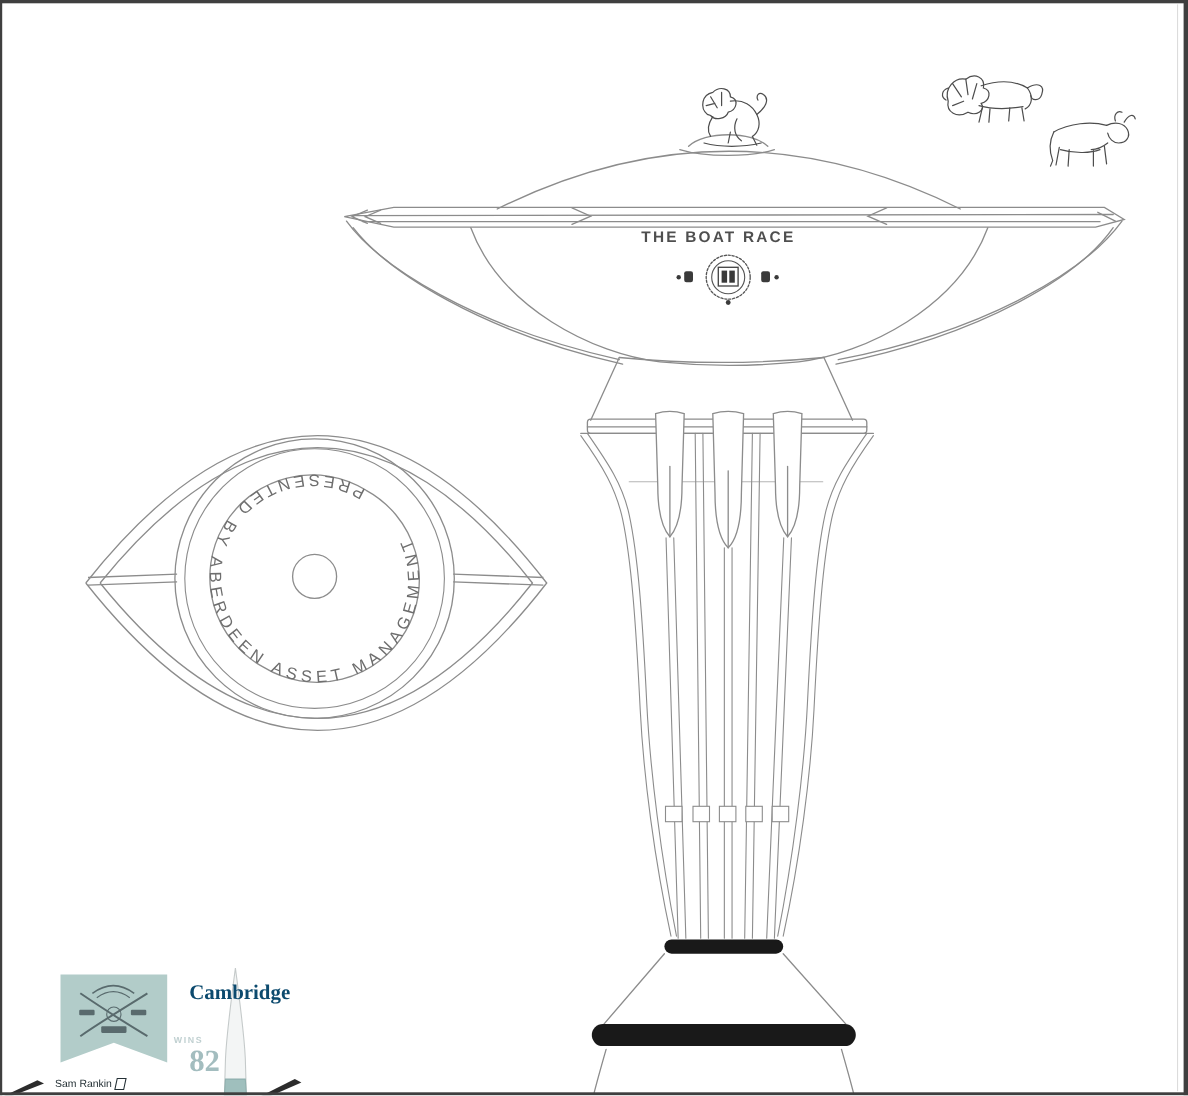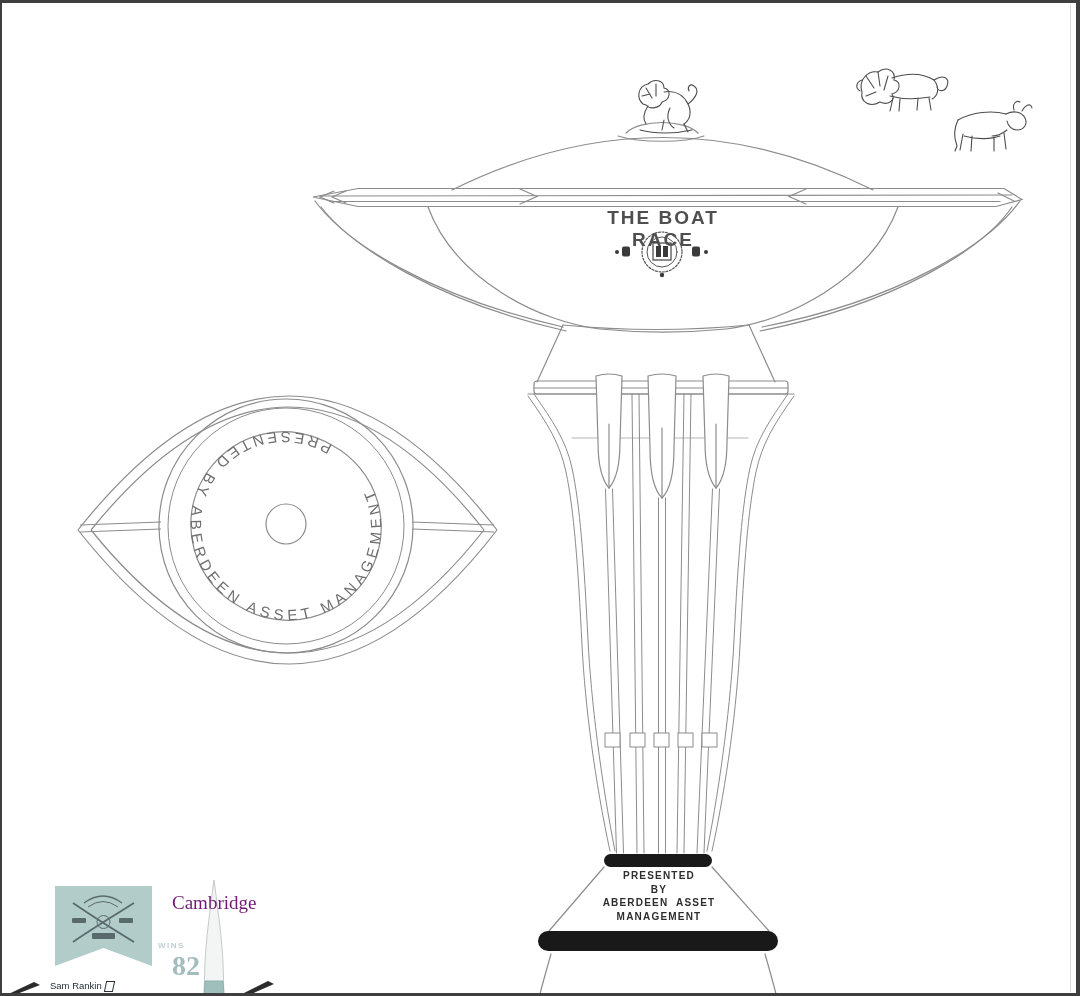--- a/index.html
+++ b/index.html
@@ -6,27 +6,27 @@
   .canvas{position:relative;width:1080px;height:996px;background:#ffffff;overflow:hidden;
           font-family:"Liberation Sans",sans-serif;}
   .edge{position:absolute;background:#3f3f3f;z-index:30;}
   .edge.top{left:0;top:0;width:1080px;height:3px;}
   .edge.bottom{left:0;top:993px;width:1080px;height:3px;}
   .edge.left{left:0;top:0;width:2px;height:996px;}
   .edge.right{left:1076px;top:0;width:4px;height:996px;}
   .faint-col-line{position:absolute;left:1070px;top:4px;width:1px;height:988px;background:#dcdcdc;z-index:5;}
   svg.art{position:absolute;left:0;top:0;z-index:10;}
   .txt{position:absolute;z-index:20;}
-  .bowl-label{left:583px;top:207px;width:160px;text-align:center;font-size:19px;
+  .bowl-label{left:583px;top:207px;width:160px;text-align:left;font-size:14px;
               letter-spacing:2px;font-weight:600;color:#4f4f4f;}
   .engraving{left:559px;top:869px;width:200px;text-align:center;color:#2e2e2e;}
   .engraving div{font-size:10px;font-weight:700;letter-spacing:1.2px;line-height:13.5px;}
   .engraving .wide{word-spacing:4px;}
   .team-name{left:172px;top:892px;font-family:"Liberation Serif",serif;font-size:19px;
-             font-weight:400;color:#701a75;}
+             font-weight:700;color:#0c4a6e;}
   .wins-value{left:172px;top:908px;font-family:"Liberation Serif",serif;font-size:28px;
               font-weight:600;color:#a3bdbf;margin-top:42px;}
   .wins-label{left:158px;top:941px;font-size:8px;letter-spacing:1.5px;color:#c0d0d1;font-weight:700;}
   .crew-name{left:50px;top:980px;font-size:9.5px;font-weight:400;color:#243035;white-space:nowrap;}
   .cutoff-glyph{display:inline-block;width:7px;height:9px;border:1px solid #243035;
                 transform:skewX(-12deg);margin-left:3px;vertical-align:middle;}
   .ring-text{font-family:"Liberation Sans",sans-serif;font-size:15px;fill:#6e6e6e;letter-spacing:4.5px;}
 </style>
 </head>
 <body>
@@ -195,26 +195,20 @@
     </g>
 
     <g>
       <polygon points="0,998 34,982 40,985 4,999" fill="#2c2c2c"></polygon>
       <polygon points="234,998 268,981 274,984 240,999" fill="#2c2c2c"></polygon>
     </g>
   </svg>
 
   <div class="txt bowl-label">THE BOAT RACE</div>
 
-  <div class="txt engraving">
-    <div>PRESENTED</div>
-    <div>BY</div>
-    <div class="wide">ABERDEEN ASSET</div>
-    <div>MANAGEMENT</div>
-  </div>
 
   <div class="txt team-name">Cambridge</div>
   <div class="txt wins-value">82</div>
   <div class="txt wins-label">WINS</div>
   <div class="txt crew-name"><span>Sam Rankin</span><span class="cutoff-glyph"></span></div>
 
   <div class="faint-col-line"></div>
 
   <div class="edge top"></div>
   <div class="edge bottom"></div>

